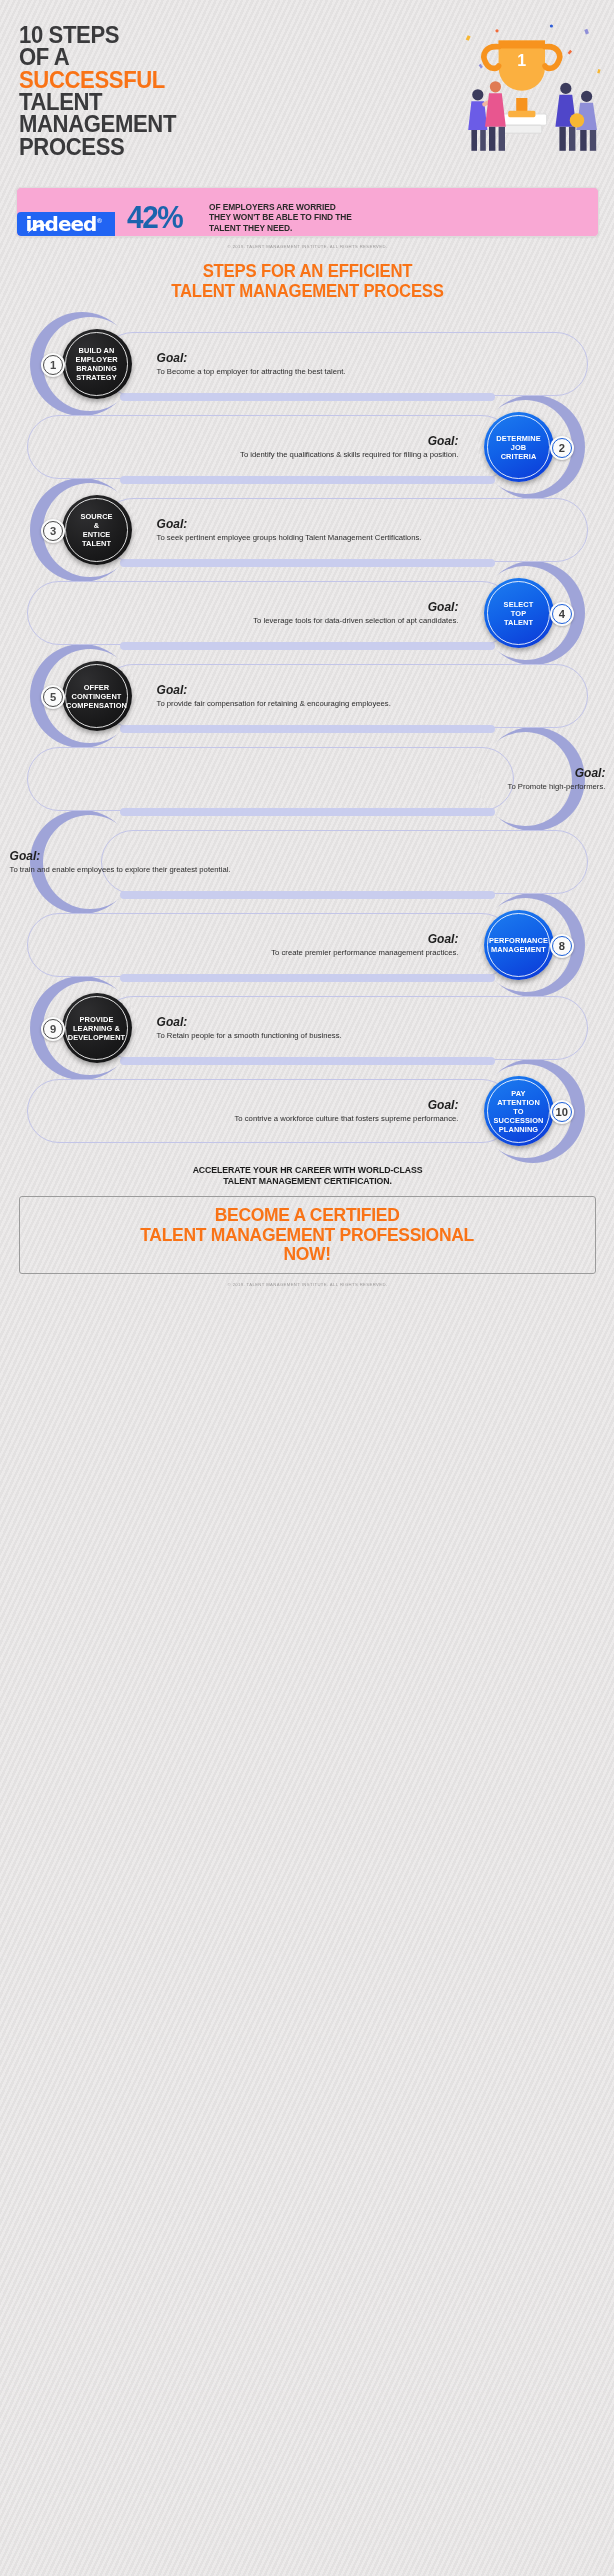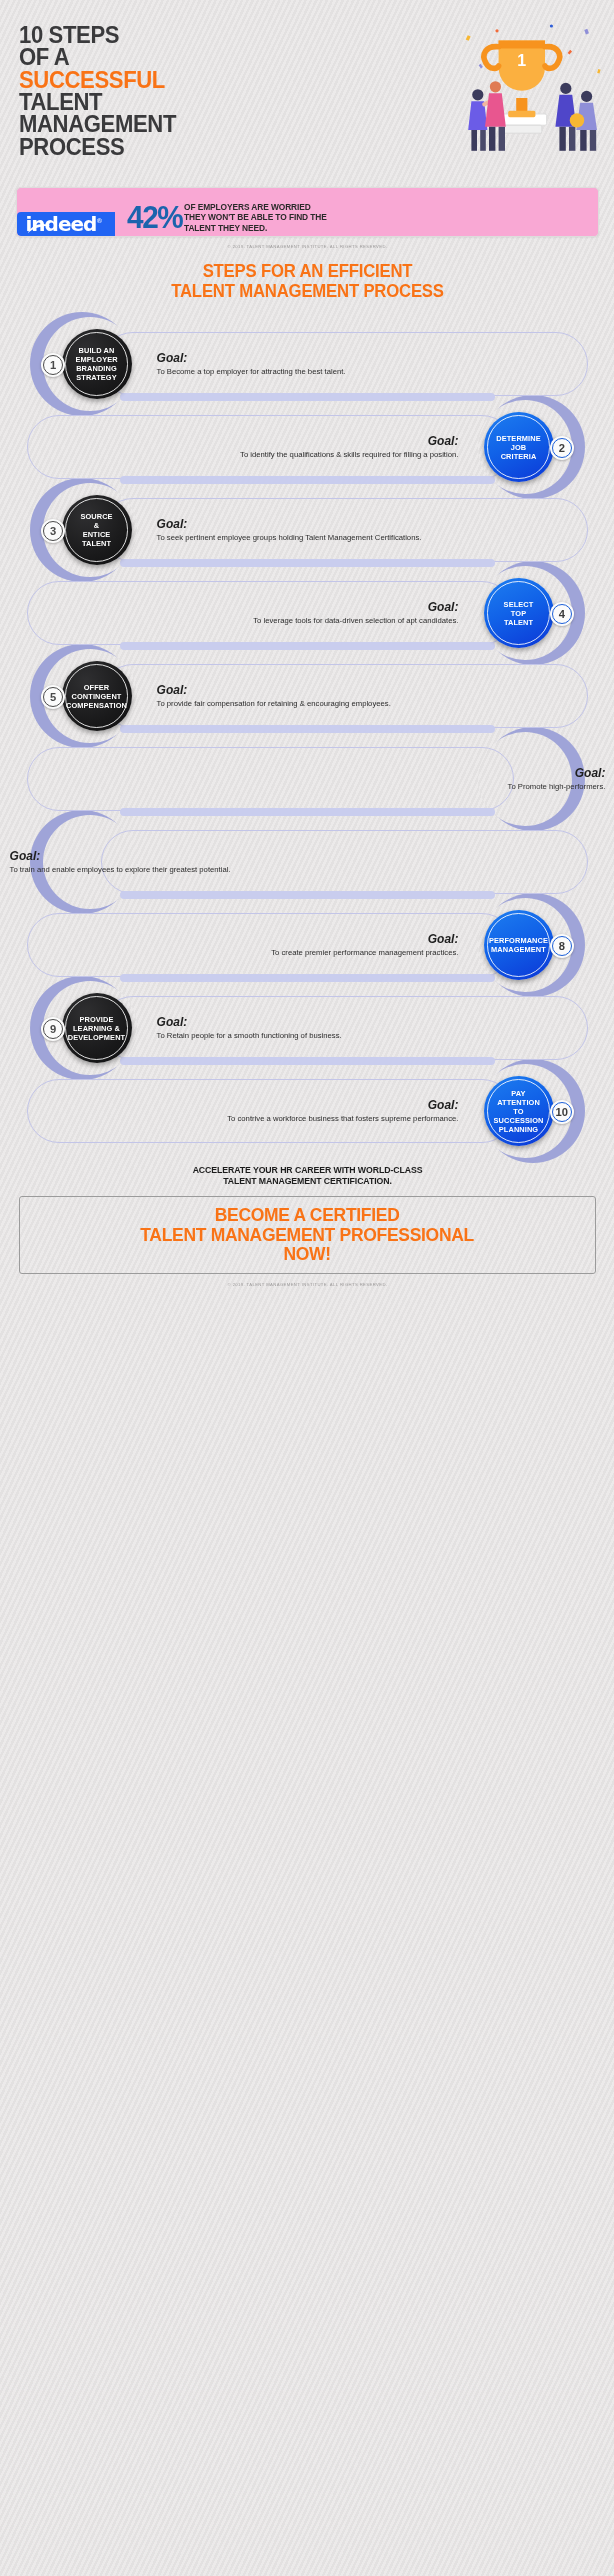--- a/index.html
+++ b/index.html
@@ -88,21 +88,21 @@
     position: absolute;
     left: 9.6px;
     top: 9.6px;
     width: 24px;
     height: 13px;
   }
   .indeed-stat {
     display: flex;
     align-items: center;
     padding: 0 8px 0 9.6px;
-    gap: 0;
+    gap: 25px;
     flex: 1;
   }
   .stat-pct {
     font-family: "Liberation Sans Narrow", "Liberation Sans", sans-serif;
     font-weight: 700;
     font-size: 32px;
     color: #1b64ad;
     letter-spacing: -1.6px;
     transform: scaleX(0.93);
   }
@@ -529,21 +529,21 @@
     <div class="step right">
       <div class="connector" style="left: 120px; right: 120px;"></div>
       <div class="crescent"></div>
       <div class="goal-pill"></div>
       <div class="circle-wrap">
         <div class="circle blue">
           <div class="circle-label">PAY ATTENTION TO SUCCESSION PLANNING</div>
         </div>
         <div class="step-number">10</div>
       </div>
-      <div class="goal-text"><span class="goal-label">Goal:</span><span>To contrive a workforce business that fosters supreme performance.</span></div>
+      <div class="goal-text"><span class="goal-label">Goal:</span><span>To contrive a workforce culture that fosters supreme performance.</span></div>
     </div>
   </div>
 
 <div class="footer">
   <div class="footer-lead">
     <div>ACCELERATE YOUR HR CAREER WITH WORLD-CLASS</div>
     <div>TALENT MANAGEMENT CERTIFICATION.</div>
   </div>
   <div class="cta-box">
     <div class="cta-text">

